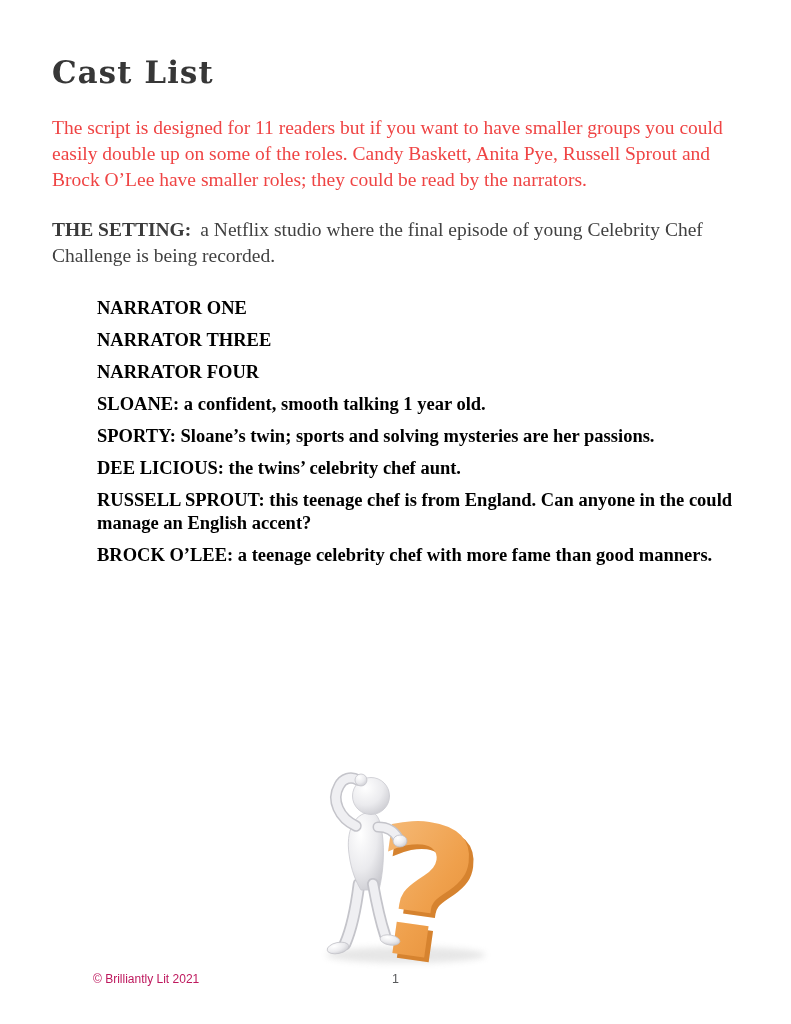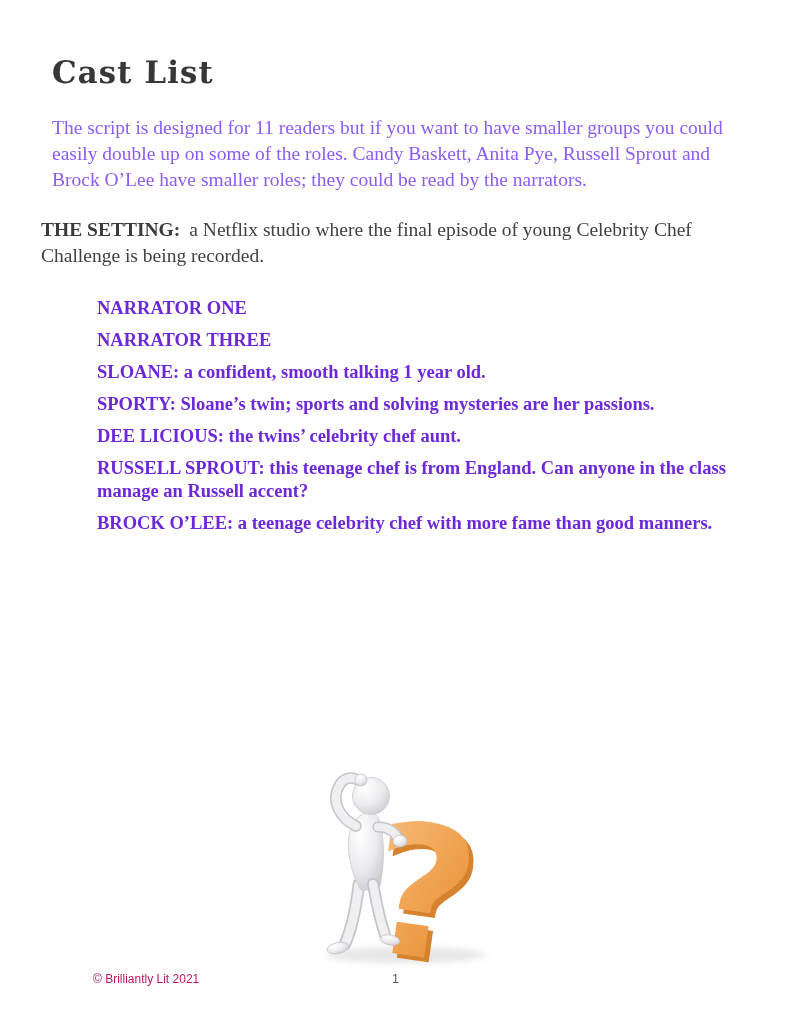--- a/index.html
+++ b/index.html
@@ -7,33 +7,33 @@
     position:relative; width:791px; height:1024px; background:#ffffff;
     font-family:"Liberation Serif", serif; color:#3f3f3f; overflow:hidden;
   }
   .title {
     position:absolute; left:52px; top:54px; margin:0;
     font-family:"DejaVu Serif", serif; font-weight:900; font-size:31px;
     color:#373737; letter-spacing:1px; transform:skewX(-1deg);
   }
   .intro {
     position:absolute; left:52px; top:115px; width:700px; margin:0;
-    font-size:19.5px; line-height:26px; color:#8b5cf6;
+    font-size:19.5px; line-height:26px; color:#ef4444;
   }
   .setting {
-    position:absolute; left:41px; top:217px; width:700px; margin:0;
+    position:absolute; left:52px; top:217px; width:700px; margin:0;
     font-size:19.5px; line-height:26px; color:#414141;
   }
   .setting .setting-label { font-weight:700; color:#3b3b3b; margin-right:9px; }
   .cast {
     position:absolute; left:97px; top:297px; width:660px;
   }
   .cast-item {
     font-weight:700; font-size:18.5px; line-height:22.5px;
-    margin:0 0 9.5px 0; color:#6d28d9;
+    margin:0 0 9.5px 0; color:#000000;
   }
   .illustration { position:absolute; left:293px; top:768px; width:228px; height:202px; }
   .illustration svg { display:block; width:100%; height:100%; }
   .footer-copyright {
     position:absolute; left:93px; top:972px;
     font-family:"Liberation Sans", sans-serif; font-size:12px; color:#be185d;
   }
   .footer-pagenum {
     position:absolute; left:0; top:972px; width:791px; text-align:center;
     font-family:"Liberation Sans", sans-serif; font-size:12.5px; color:#58595b;
@@ -46,24 +46,25 @@
 
   <h1 class="title">Cast List</h1>
 
   <p class="intro">The script is designed for 11 readers but if you want to have smaller groups you could easily double up on some of the roles. Candy Baskett, Anita Pye, Russell Sprout and Brock O’Lee have smaller roles; they could be read by the narrators.</p>
 
   <p class="setting"><span class="setting-label">THE SETTING:</span><span>a Netflix studio where the final episode of young Celebrity Chef Challenge is being recorded.</span></p>
 
   <div class="cast">
     <div class="cast-item">NARRATOR ONE</div>
     <div class="cast-item">NARRATOR THREE</div>
+    <div class="cast-item">NARRATOR FOUR</div>
     <div class="cast-item">SLOANE: a confident, smooth talking 1 year old.</div>
     <div class="cast-item">SPORTY: Sloane’s twin; sports and solving mysteries are her passions.</div>
     <div class="cast-item">DEE LICIOUS: the twins’ celebrity chef aunt.</div>
-    <div class="cast-item">RUSSELL SPROUT: this teenage chef is from England. Can anyone in the class manage an Russell accent?</div>
+    <div class="cast-item">RUSSELL SPROUT: this teenage chef is from England. Can anyone in the could manage an English accent?</div>
     <div class="cast-item">BROCK O’LEE: a teenage celebrity chef with more fame than good manners.</div>
   </div>
 
   <div class="illustration">
     <svg viewBox="0 0 228 202" xmlns="http://www.w3.org/2000/svg">
       <defs>
         <radialGradient id="figGrad" cx="35%" cy="28%" r="85%">
           <stop offset="0%" stop-color="#ffffff"></stop>
           <stop offset="55%" stop-color="#ebebee"></stop>
           <stop offset="100%" stop-color="#c6c6cc"></stop>

